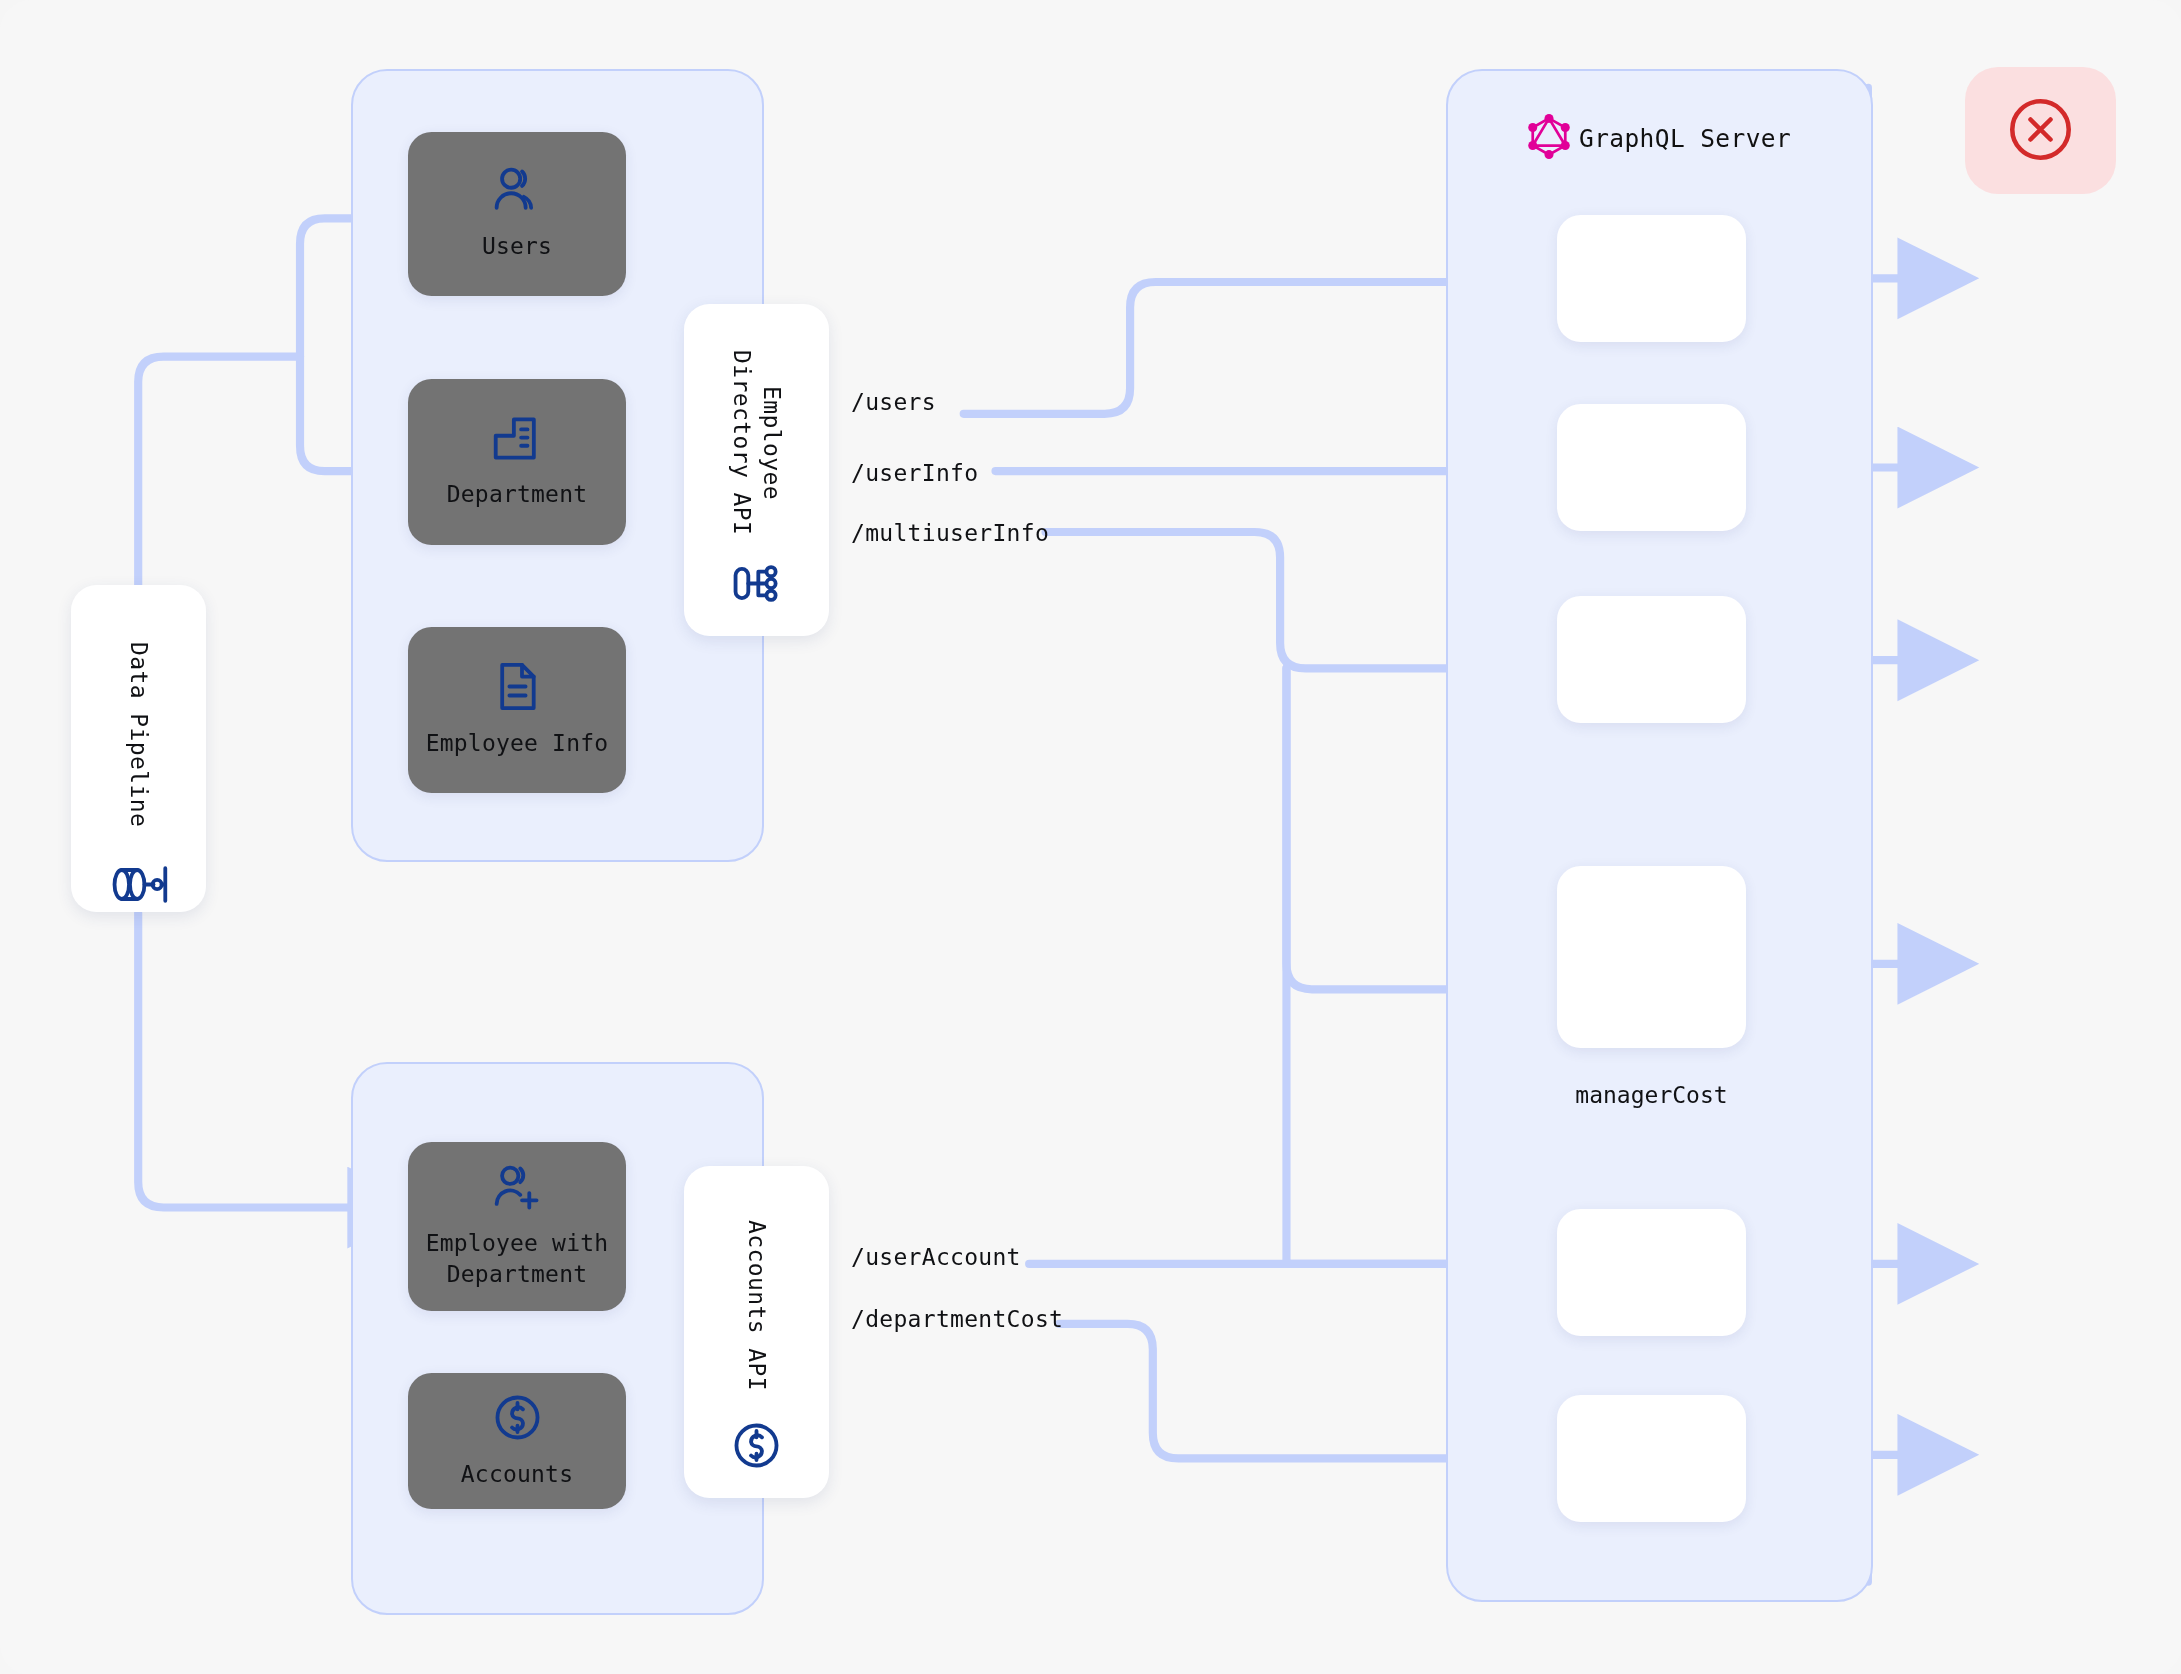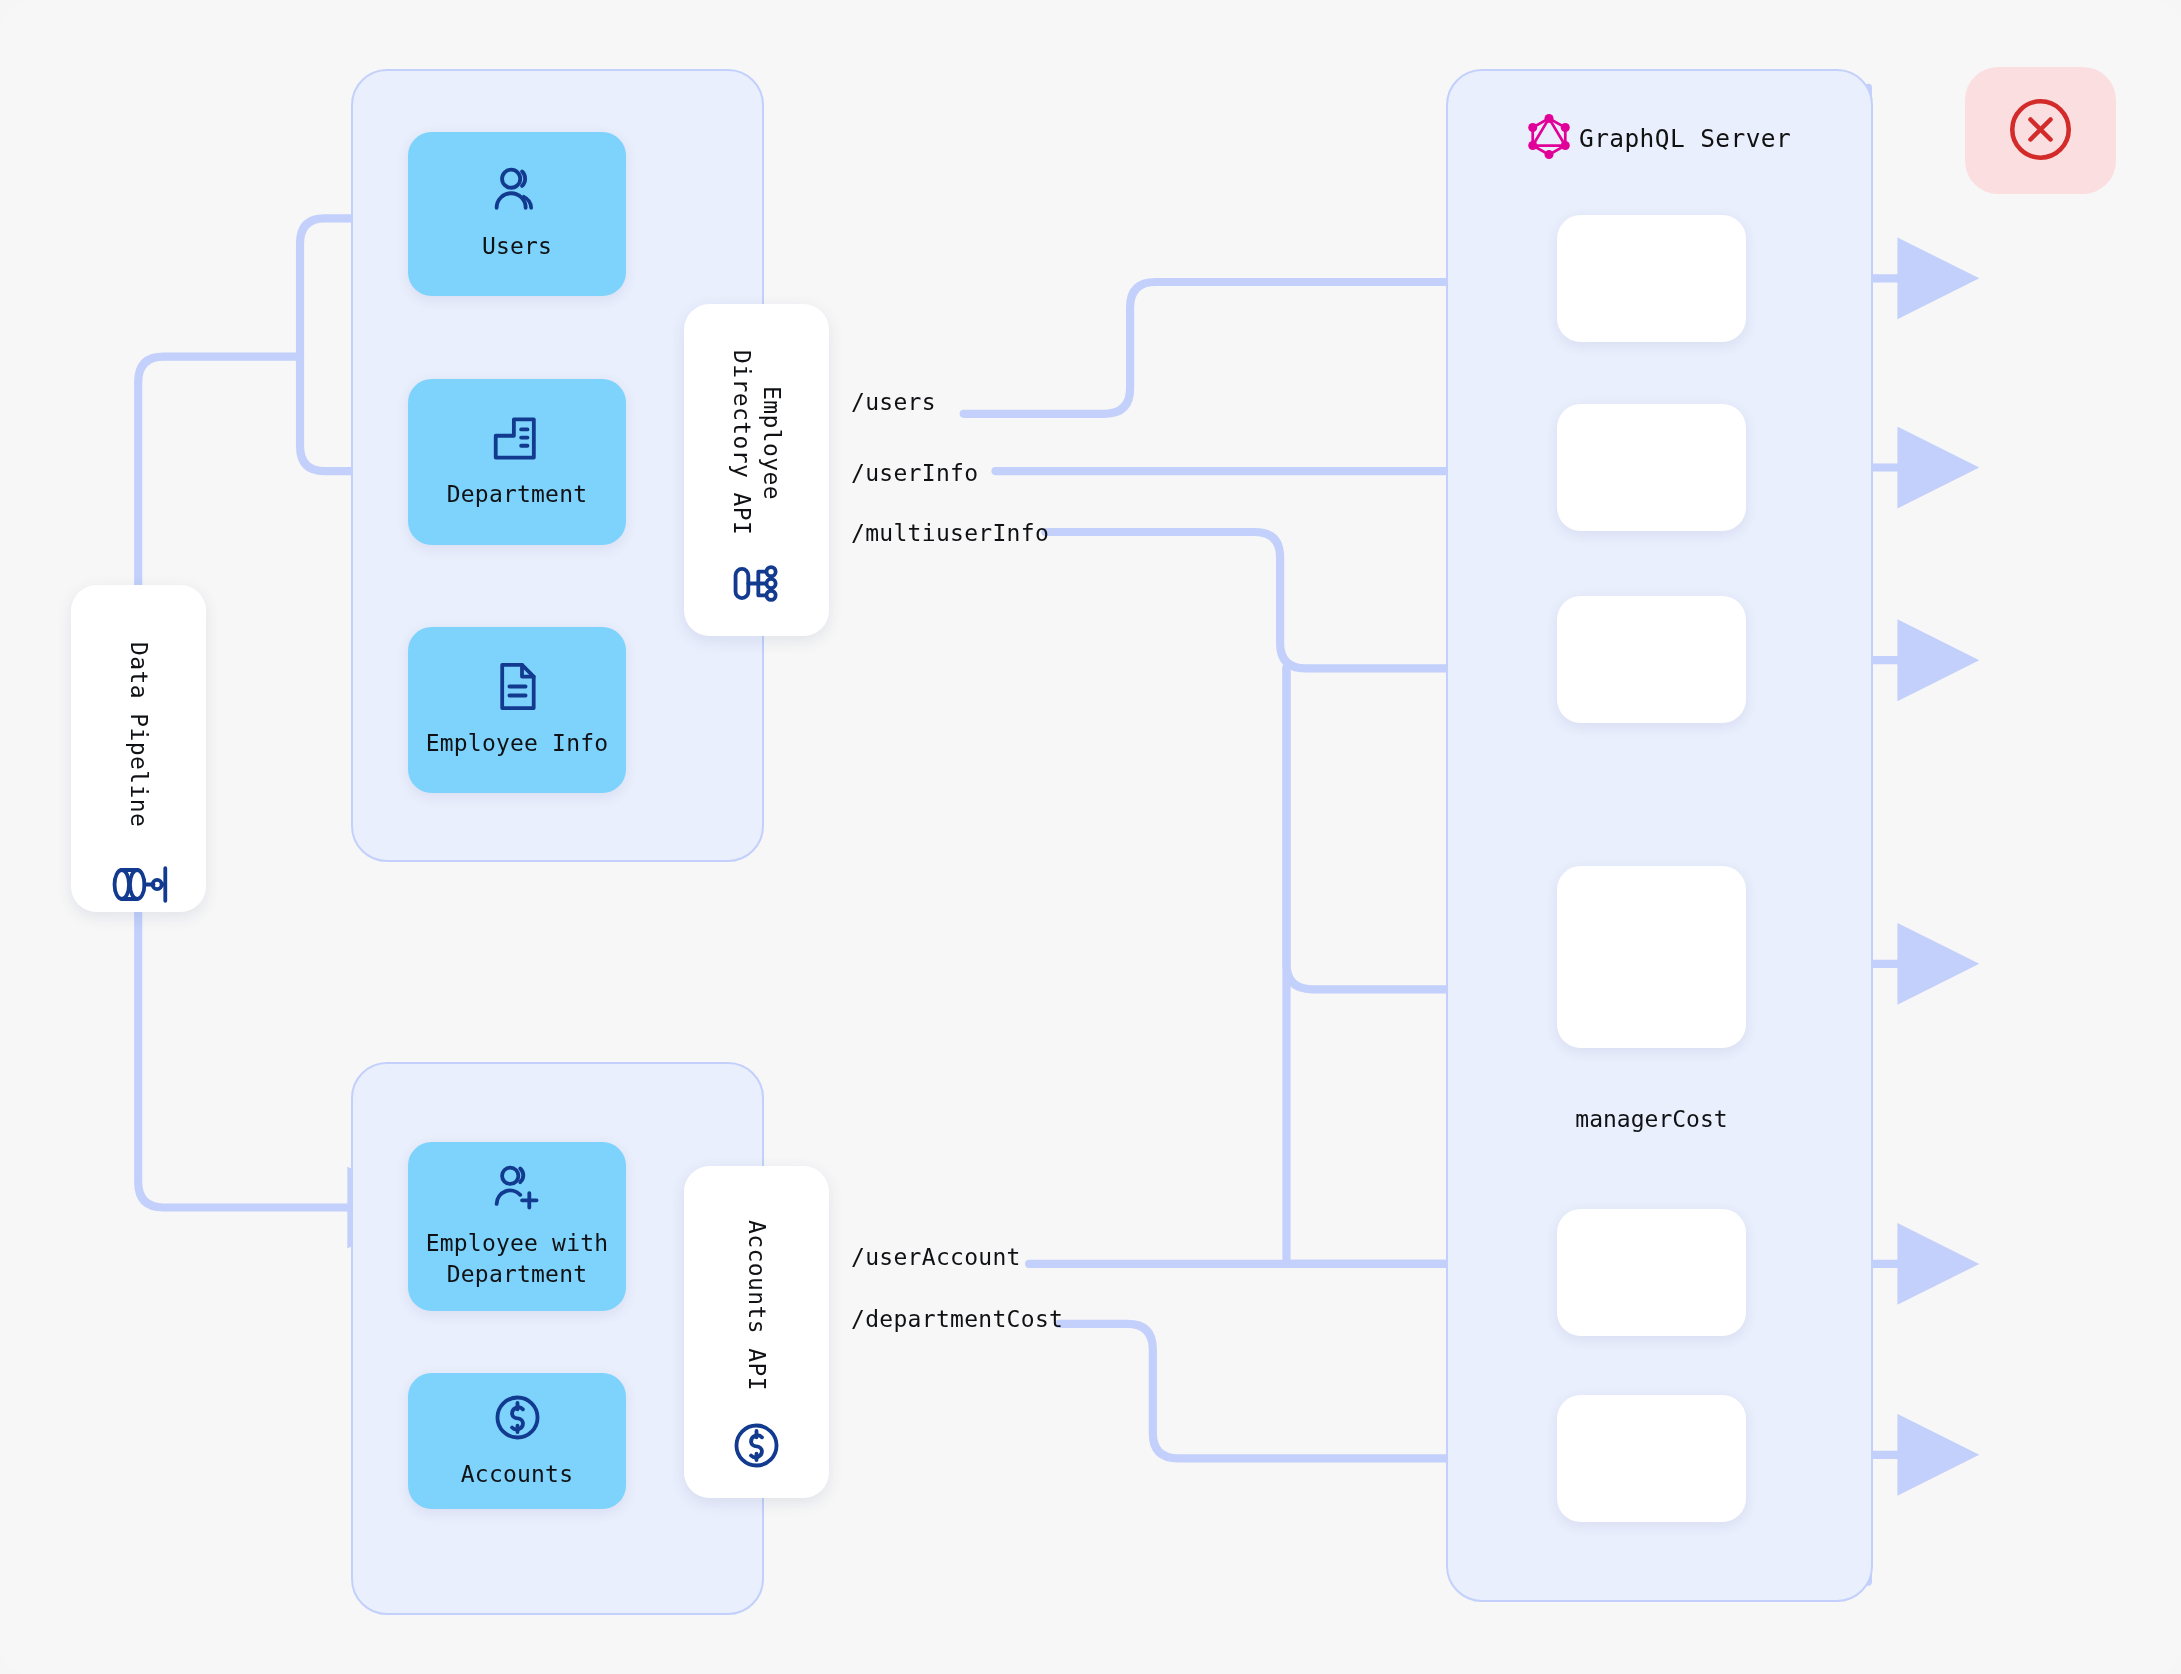--- a/index.html
+++ b/index.html
@@ -24,21 +24,21 @@
     border-radius:36px;
     z-index:2;
   }
   #group-directory{left:351px;top:69px;width:409px;height:789px;}
   #group-accounts {left:351px;top:1062px;width:409px;height:549px;}
   #group-graphql  {left:1446px;top:69px;width:423px;height:1529px;}
 
   
   .card{
     position:absolute;
-    background:#7dd3fc;
+    background:#737373;
     border-radius:23.6px;
     box-shadow:0 3.6px 12.7px rgba(40,60,120,.09);
     display:flex;flex-direction:column;
     align-items:center;justify-content:center;
     z-index:4;
   }
   .card .label{
     font-size:23px;color:#101114;text-align:center;
     line-height:1.32;letter-spacing:0.2px;margin-top:12.7px;
   }
@@ -97,21 +97,21 @@
 
   #res-1{top:215px;}
   #res-2{top:404px;}
   #res-3{top:596px;}
   #res-4{top:866px;height:182px;}
   #res-5{top:1209px;}
   #res-6{top:1395px;}
 
   #manager-cost-label{
     position:absolute;left:1557px;top:1082px;width:189px;
-    text-align:center;font-size:23px;color:#101114;z-index:6;margin-top:24px;
+    text-align:center;font-size:23px;color:#101114;z-index:6;
   }
 
   
   .endpoint{
     position:absolute;font-size:23px;color:#101114;
     letter-spacing:0.3px;white-space:nowrap;z-index:6;
   }
   #ep-users        {left:851px;top:389px;}
   #ep-userinfo     {left:851px;top:460px;}
   #ep-multiuserinfo{left:851px;top:520px;}

